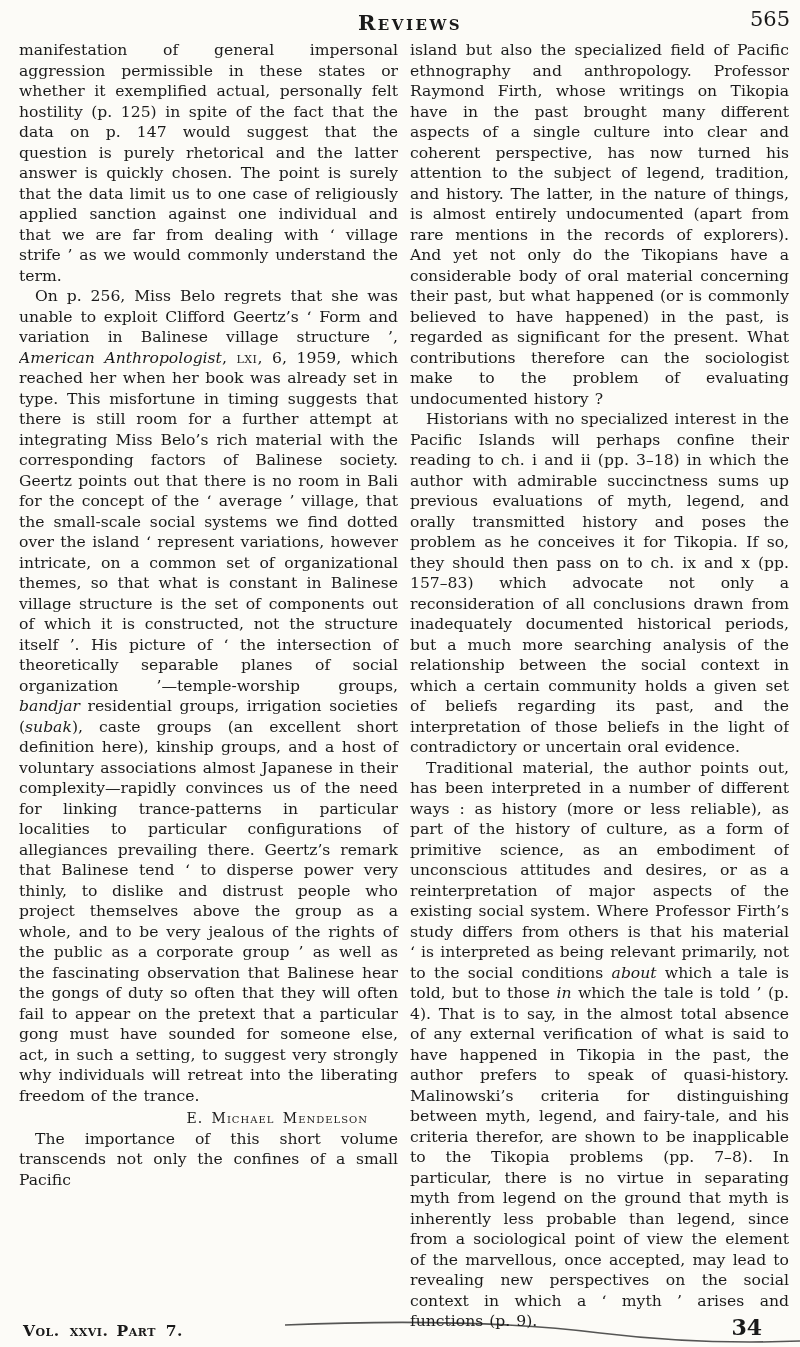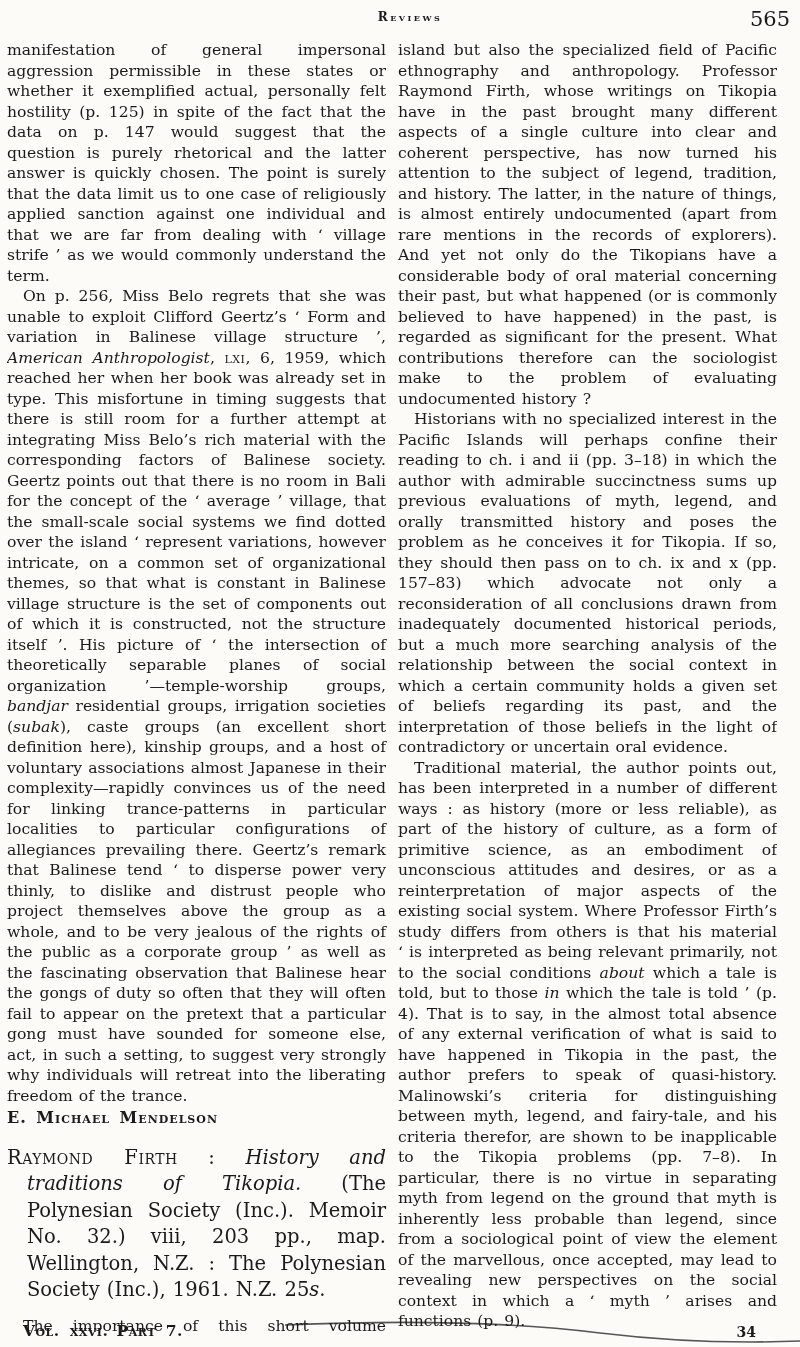--- a/index.html
+++ b/index.html
@@ -4,66 +4,65 @@
 <style>
   :root { --paper: #fcfbf7; --ink: #1a1a1a; }
   * { margin: 0; padding: 0; box-sizing: border-box; }
   html, body { background: var(--paper); }
   body { width: 800px; height: 1347px; position: relative; overflow: hidden;
          font-family: "DejaVu Serif", serif; color: var(--ink); }
   .page { position: absolute; inset: 0; }
 
   .header { position: absolute; top: 7px; left: 0; right: 0; height: 26px; }
   .running-head { position: absolute; left: 0; right: 0; top: 3px; text-align: center;
-                  font-variant: small-caps; font-weight: 600; font-size: 12px;
+                  font-variant: small-caps; font-weight: 600; font-size: 21px;
                   letter-spacing: 2.5px; padding-left: 20px; }
   .page-num-top { position: absolute; right: 10px; top: 0; font-size: 21px; }
 
-  .columns { position: absolute; top: 40px; left: 7px; width: 770px; height: 1292px;
+  .columns { position: absolute; top: 40px; left: 19px; width: 770px; height: 1292px;
              display: flex; gap: 12px; overflow: hidden; }
   .col { flex: 1; text-align: justify; font-size: 15.6px; line-height: 20.5px;
          word-spacing: 1px; }
 
   .col p.para { margin: 0; }
   .col p.indent { text-indent: 16px; }
 
-  p.signature { margin: 2px 30px 0 0; text-align: left; font-variant: small-caps;
-                font-weight: 700; font-size: 16px; letter-spacing: 1px;
+  p.signature { margin: 2px 30px 0 0; text-align: right; font-variant: small-caps;
+                font-weight: 400; font-size: 14px; letter-spacing: 1px;
                 word-spacing: 3px; }
 
   p.citation { margin: 16px 0 12px 0; font-size: 19.5px; line-height: 26.5px;
                padding-left: 20px; text-indent: -20px; text-align: justify; }
   .sc { font-variant: small-caps; letter-spacing: 0.5px; }
 
   .footer { position: absolute; bottom: 7px; left: 23px; right: 25px; height: 22px; }
   .footer-vol { position: absolute; left: 0; bottom: 0; font-variant: small-caps;
                 font-weight: 600; font-size: 15.5px; letter-spacing: 0.5px;
                 word-spacing: 4px; }
-  .footer-page { position: absolute; right: 19px; bottom: 0; font-size: 14px;
+  .footer-page { position: absolute; right: 13px; bottom: 0; font-size: 22px;
                  font-weight: 600; }
 
   .scan-artifact { position: absolute; left: 0; bottom: 0; width: 800px; height: 30px;
                    pointer-events: none; }
 </style>
 </head>
 <body>
 
 <div class="page">
 
   <div class="header">
     <div class="running-head">Reviews</div>
     <div class="page-num-top">565</div>
   </div>
 
   <div class="columns">
     <div class="col">
         <p class="para">manifestation of general impersonal aggression permissible in these states or whether it exemplified actual, personally felt hostility (p. 125) in spite of the fact that the data on p. 147 would suggest that the question is purely rhetorical and the latter answer is quickly chosen.  The point is surely that the data limit us to one case of religiously applied sanction against one individual and that we are far from dealing with ‘&nbsp;village strife&nbsp;’ as we would commonly understand the term.</p>
         <p class="para indent">On p. 256, Miss Belo regrets that she was unable to exploit Clifford Geertz’s ‘&nbsp;Form and variation in Balinese village structure&nbsp;’, <i>American Anthropologist</i>, <span class="sc">lxi</span>, 6, 1959, which reached her when her book was already set in type.  This misfortune in timing suggests that there is still room for a further attempt at integrating Miss Belo’s rich material with the corresponding factors of Balinese society. Geertz points out that there is no room in Bali for the concept of the ‘&nbsp;average&nbsp;’ village, that the small-scale social systems we find dotted over the island ‘&nbsp;represent variations, however intricate, on a common set of organizational themes, so that what is constant in Balinese village structure is the set of components out of which it is constructed, not the structure itself&nbsp;’.  His picture of ‘&nbsp;the intersection of theoretically separable planes of social organization&nbsp;’—temple-worship groups, <i>bandjar</i> residential groups, irrigation societies (<i>subak</i>), caste groups (an excellent short definition here), kinship groups, and a host of voluntary associations almost Japanese in their complexity—rapidly convinces us of the need for linking trance-patterns in particular localities to particular configurations of allegiances prevailing there.  Geertz’s remark that Balinese tend ‘&nbsp;to disperse power very thinly, to dislike and distrust people who project themselves above the group as a whole, and to be very jealous of the rights of the public as a corporate group&nbsp;’ as well as the fascinating observation that Balinese hear the gongs of duty so often that they will often fail to appear on the pretext that a particular gong must have sounded for someone else, act, in such a setting, to suggest very strongly why individuals will retreat into the liberating freedom of the trance.</p>
         <p class="signature">E. Michael Mendelson</p>
-        <p class="citation"><span class="sc">Raymond Firth</span>&nbsp;: <i>History and traditions of Tikopia.</i>  (The Polynesian Society (Inc.).  Memoir No. 32.) viii, 203 pp., map.   Wellington, N.Z.&nbsp;: The Polynesian Society (Inc.), 1961. N.Z. 25<i>s</i>.</p>
         <p class="para indent">The importance of this short volume transcends not only the confines of a small Pacific</p>
       </div>
     <div class="col">
         <p class="para">island but also the specialized field of Pacific ethnography and anthropology.   Professor Raymond Firth, whose writings on Tikopia have in the past brought many different aspects of a single culture into clear and coherent perspective, has now turned his attention to the subject of legend, tradition, and history.  The latter, in the nature of things, is almost entirely undocumented (apart from rare mentions in the records of explorers). And yet not only do the Tikopians have a considerable body of oral material concerning their past, but what happened (or is commonly believed to have happened) in the past, is regarded as significant for the present.  What contributions therefore can the sociologist make to the problem of evaluating undocumented history&nbsp;?</p>
         <p class="para indent">Historians with no specialized interest in the Pacific Islands will perhaps confine their reading to ch. i and ii (pp. 3–18) in which the author with admirable succinctness sums up previous evaluations of myth, legend, and orally transmitted history and poses the problem as he conceives it for Tikopia.  If so, they should then pass on to ch. ix and x (pp. 157–83) which advocate not only a reconsideration of all conclusions drawn from inadequately documented historical periods, but a much more searching analysis of the relationship between the social context in which a certain community holds a given set of beliefs regarding its past, and the interpretation of those beliefs in the light of contradictory or uncertain oral evidence.</p>
         <p class="para indent">Traditional material, the author points out, has been interpreted in a number of different ways&nbsp;:  as history (more or less reliable), as part of the history of culture, as a form of primitive science, as an embodiment of unconscious attitudes and desires, or as a reinterpretation of major aspects of the existing social system.   Where Professor Firth’s study differs from others is that his material ‘&nbsp;is interpreted as being relevant primarily, not to the social conditions <i>about</i> which a tale is told, but to those <i>in</i> which the tale is told&nbsp;’ (p. 4).  That is to say, in the almost total absence of any external verification of what is said to have happened in Tikopia in the past, the author prefers to speak of quasi-history.  Malinowski’s criteria for distinguishing between myth, legend, and fairy-tale, and his criteria therefor, are shown to be inapplicable to the Tikopia problems (pp. 7–8).  In particular, there is no virtue in separating myth from legend on the ground that myth is inherently less probable than legend, since from a sociological point of view the element of the marvellous, once accepted, may lead to revealing new perspectives on the social context in which a ‘&nbsp;myth&nbsp;’ arises and functions (p. 9).</p>
       </div>
   </div>
 
   <svg class="scan-artifact" viewBox="0 0 800 30" xmlns="http://www.w3.org/2000/svg">

